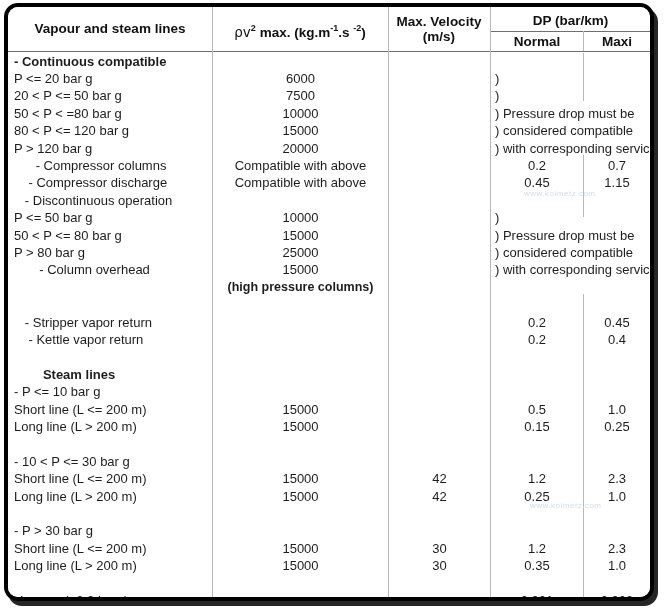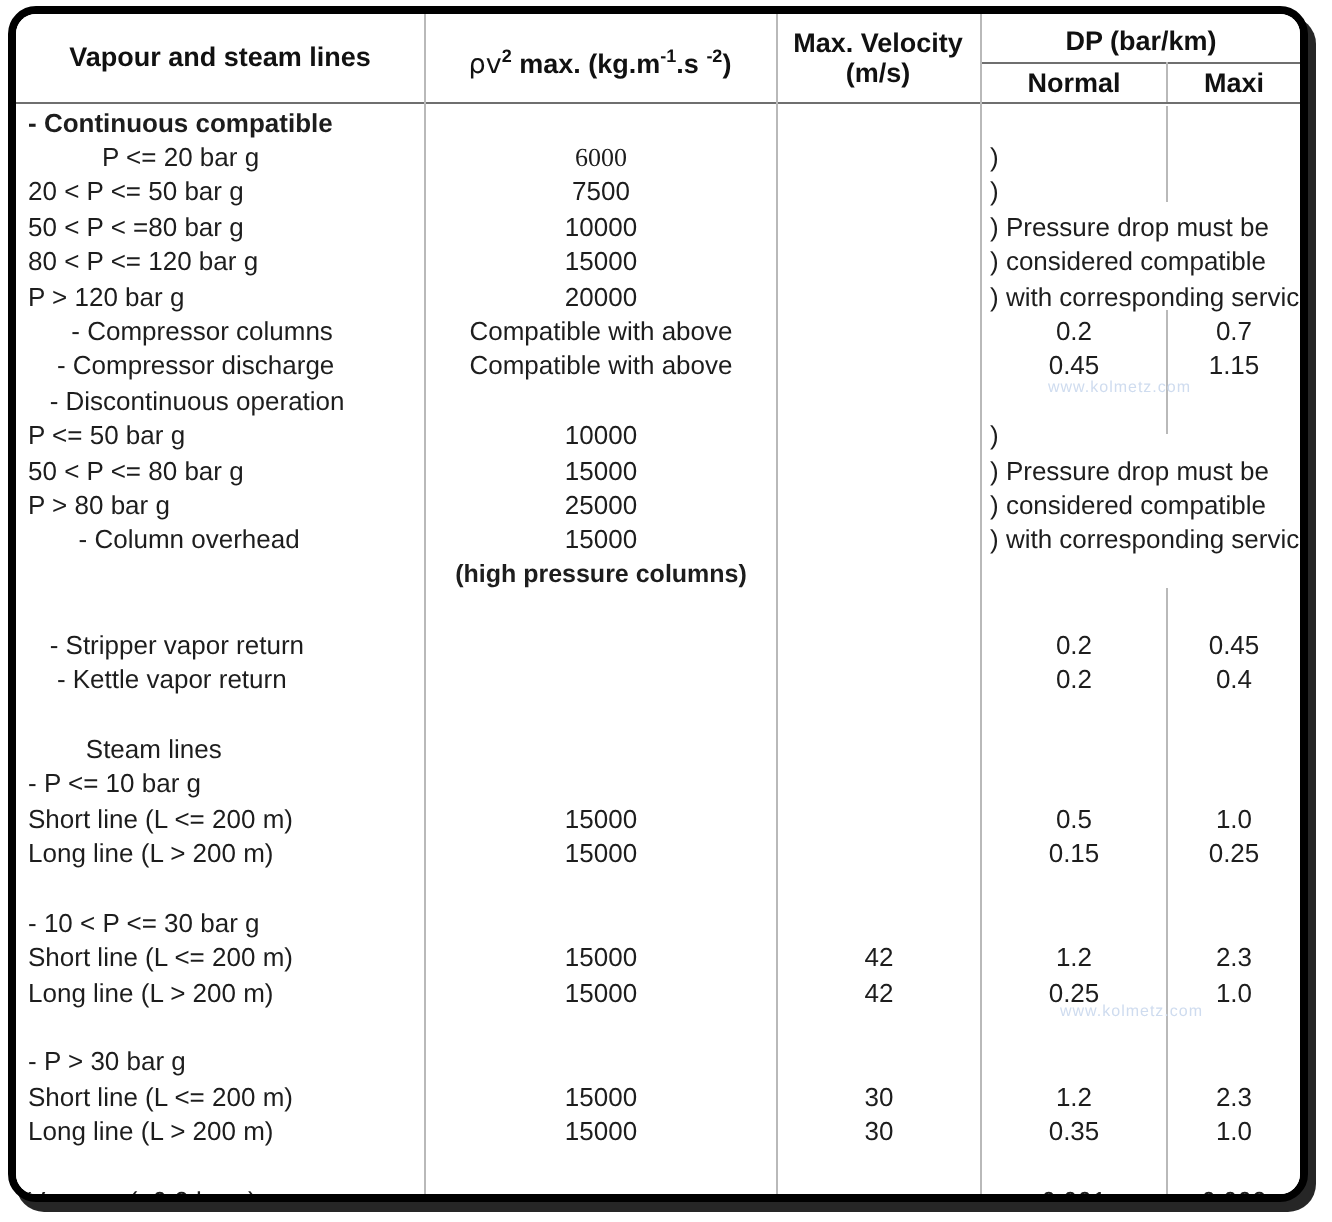--- a/index.html
+++ b/index.html
@@ -73,22 +73,22 @@
     <div class="vline" style="left:380px;top:0;height:590px;"></div>
     <div class="vline" style="left:482px;top:0;height:590px;"></div>
 
     <div class="vline" style="left:575px;top:24px;height:20px;"></div>
     <div class="vline" style="left:575px;top:46px;height:48px;"></div>
     <div class="vline" style="left:575px;top:148px;height:62px;"></div>
     <div class="vline" style="left:575px;top:287px;height:303px;"></div>
 
     <div id="rows">
         <div class="cell c-left bold" style="left:6px;width:196px;white-space:pre;top:45.5px;">- Continuous compatible</div>
-        <div class="cell c-left" style="left:6px;width:196px;white-space:pre;top:62.9px;margin-left:37px;">P &lt;= 20 bar g</div>
-        <div class="cell c-center" style="left:205px;width:175px;top:62.9px;font-family:Liberation Serif, serif;">6000</div>
+        <div class="cell c-left" style="left:6px;width:196px;white-space:pre;top:62.9px;">P &lt;= 20 bar g</div>
+        <div class="cell c-center" style="left:205px;width:175px;top:62.9px;">6000</div>
         <div class="cell c-left" style="left: 487px; width: 92px; top: 62.9px;">)</div>
         <div class="cell c-left" style="left:6px;width:196px;white-space:pre;top:80.3px;">20 &lt; P &lt;= 50 bar g</div>
         <div class="cell c-center" style="left:205px;width:175px;top:80.3px;">7500</div>
         <div class="cell c-left" style="left: 487px; width: 92px; top: 80.3px;">)</div>
         <div class="cell c-left" style="left:6px;width:196px;white-space:pre;top:97.7px;">50 &lt; P &lt; =80 bar g</div>
         <div class="cell c-center" style="left:205px;width:175px;top:97.7px;">10000</div>
         <div class="cell c-left" style="left:487px;width:155px;top:97.7px;">) Pressure drop must be</div>
         <div class="cell c-left" style="left:6px;width:196px;white-space:pre;top:115.1px;">80 &lt; P &lt;= 120 bar g</div>
         <div class="cell c-center" style="left:205px;width:175px;top:115.1px;">15000</div>
         <div class="cell c-left" style="left:487px;width:155px;top:115.1px;">) considered compatible</div>
@@ -116,21 +116,21 @@
         <div class="cell c-left" style="left:6px;width:196px;white-space:pre;top:254.3px;">       - Column overhead</div>
         <div class="cell c-center" style="left:205px;width:175px;top:254.3px;">15000</div>
         <div class="cell c-left" style="left:487px;width:155px;top:254.3px;">) with corresponding service</div>
         <div class="cell c-center small" style="left:205px;width:175px;top:271.7px;font-weight:bold;">(high pressure columns)</div>
         <div class="cell c-left" style="left:6px;width:196px;white-space:pre;top:306.5px;">   - Stripper vapor return</div>
         <div class="cell c-center" style="left:483px;width:92px;top:306.5px;">0.2</div>
         <div class="cell c-center" style="left:576px;width:66px;top:306.5px;">0.45</div>
         <div class="cell c-left" style="left:6px;width:196px;white-space:pre;top:323.9px;">    - Kettle vapor return</div>
         <div class="cell c-center" style="left:483px;width:92px;top:323.9px;">0.2</div>
         <div class="cell c-center" style="left:576px;width:66px;top:323.9px;">0.4</div>
-        <div class="cell c-left" style="left:6px;width:196px;white-space:pre;top:358.7px;">        Steam lines</div>
+        <div class="cell c-left" style="left:6px;width:196px;white-space:pre;top:358.7px;font-weight:bold;">        Steam lines</div>
         <div class="cell c-left" style="left:6px;width:196px;white-space:pre;top:376.1px;">- P &lt;= 10 bar g</div>
         <div class="cell c-left" style="left:6px;width:196px;white-space:pre;top:393.5px;">Short line (L &lt;= 200 m)</div>
         <div class="cell c-center" style="left:205px;width:175px;top:393.5px;">15000</div>
         <div class="cell c-center" style="left:483px;width:92px;top:393.5px;">0.5</div>
         <div class="cell c-center" style="left:576px;width:66px;top:393.5px;">1.0</div>
         <div class="cell c-left" style="left:6px;width:196px;white-space:pre;top:410.9px;">Long line (L &gt; 200 m)</div>
         <div class="cell c-center" style="left:205px;width:175px;top:410.9px;">15000</div>
         <div class="cell c-center" style="left:483px;width:92px;top:410.9px;">0.15</div>
         <div class="cell c-center" style="left:576px;width:66px;top:410.9px;">0.25</div>
         <div class="cell c-left" style="left:6px;width:196px;white-space:pre;top:445.7px;">- 10 &lt; P &lt;= 30 bar g</div>

